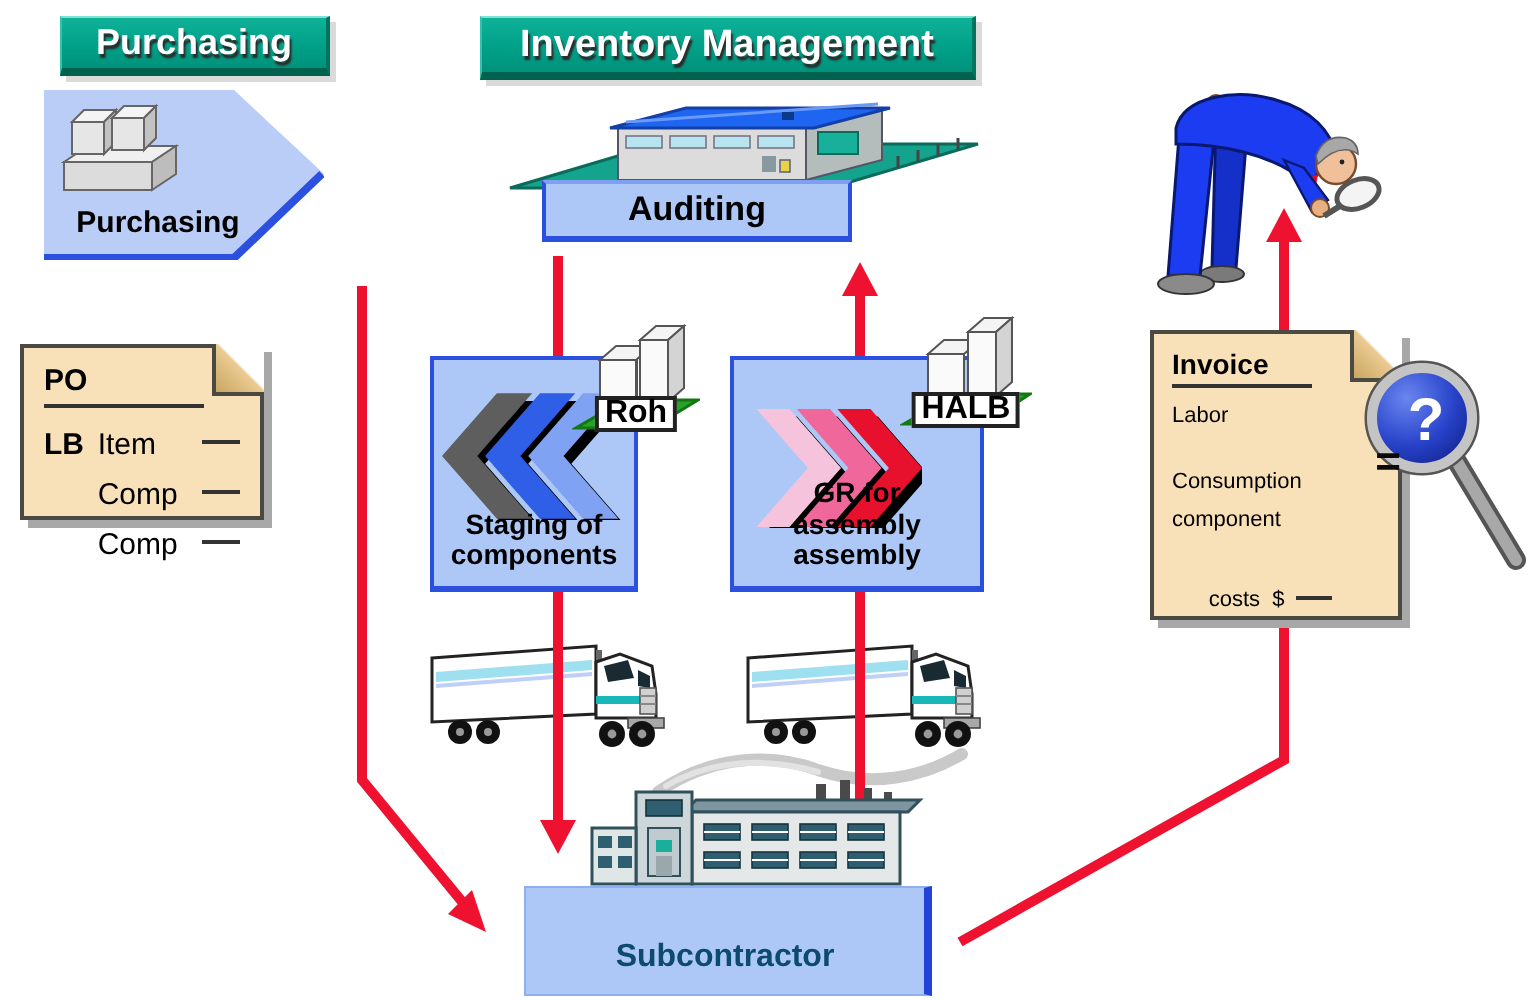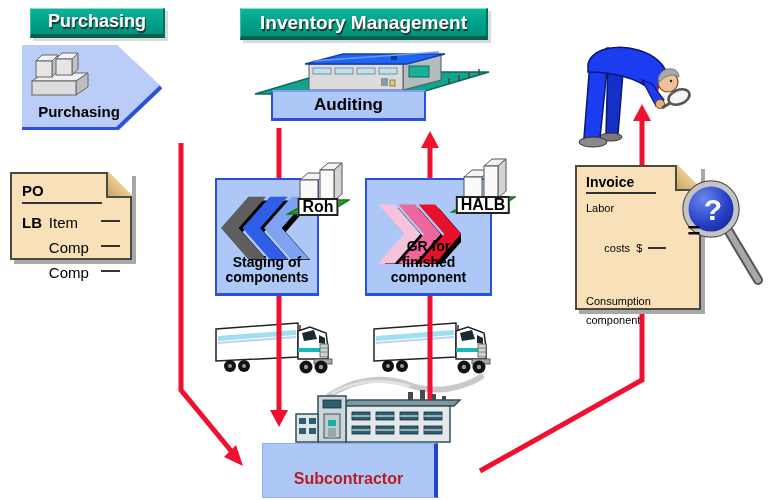--- a/index.html
+++ b/index.html
@@ -66,24 +66,24 @@
     display:flex; align-items:center; justify-content:center;
     font-size:17px; font-weight:bold; color:#000; border-top-color:#7FA0F0; }
   #staging-box { left:215px; top:178px; width:104px; height:118px; }
   #gr-box      { left:365px; top:178px; width:127px; height:118px; }
   .box-caption {
     position:absolute; left:0; right:0; bottom:7px; text-align:center;
     font-size:14px; font-weight:bold; color:#000; line-height:1.12;
   }
   #gr-caption { padding:0 22px; }
 
-  #subcontractor-box { left:262px; top:443px; width:176px; height:55px;
+  #subcontractor-box { left:262px; top:443px; width:204px; height:55px;
     background:#ADC8F6; border:1px solid #8FB0EE; border-right:4px solid #2342D8;
     position:absolute; z-index:3; text-align:center; padding-top:26px;
-    font-size:16px; font-weight:bold; color:#b91c1c; }
+    font-size:16px; font-weight:bold; color:#0c4a6e; }
 
   
   .mat-icon { position:absolute; z-index:4; }
   #roh-icon  { left:286px; top:156px; width:64px; height:68px; }
   #halb-icon { left:450px; top:150px; width:66px; height:72px; }
   .mat-tag {
     position:absolute; left:50%; transform:translateX(-50%); bottom:8px;
     background:#fff; border:2px solid #222; font-size:16px; font-weight:bold;
     color:#000; padding:0 3px; line-height:14px; white-space:nowrap;
   }
@@ -336,45 +336,45 @@
         <g transform="translate(-4,4)" fill="#000">
           <path d="M28,0 L0,32 L28,64 L46,64 L18,32 L46,0 Z"></path>
           <path d="M28,0 L0,32 L28,64 L46,64 L18,32 L46,0 Z" transform="translate(22,0)"></path>
           <path d="M28,0 L0,32 L28,64 L46,64 L18,32 L46,0 Z" transform="translate(44,0)"></path>
         </g>
         <path d="M28,0 L0,32 L28,64 L46,64 L18,32 L46,0 Z" fill="#E8112D"></path>
         <path d="M28,0 L0,32 L28,64 L46,64 L18,32 L46,0 Z" transform="translate(22,0)" fill="#F0679B"></path>
         <path d="M28,0 L0,32 L28,64 L46,64 L18,32 L46,0 Z" transform="translate(44,0)" fill="#F6C3DC"></path>
       </g>
     </svg>
-    <div class="box-caption" id="gr-caption">GR for finished component</div>
+    <div class="box-caption" id="gr-caption">GR for assembly assembly</div>
   </div>
   <div class="mat-icon" id="halb-icon">
     <svg width="66" height="72" viewBox="0 0 66 72">
       <polygon points="2,62 42,62 65,47 28,47" fill="#27A327" stroke="#137713" stroke-width="1.5"></polygon>
       <g stroke="#555" stroke-width="1">
         <polygon points="14,27 22,20 40,20 32,27" fill="#F4F4F4"></polygon>
         <rect x="14" y="27" width="18" height="22" fill="#FAFAFA"></rect>
         <polygon points="34,16 42,9 56,9 48,16" fill="#F4F4F4"></polygon>
         <polygon points="48,16 56,9 56,41 48,48" fill="#D4D4D4"></polygon>
         <rect x="34" y="16" width="14" height="32" fill="#FAFAFA"></rect>
       </g>
     </svg>
     <div class="mat-tag">HALB</div>
   </div>
 
   <div class="doc" id="invoice-doc">
     <div class="fold"></div>
     <div class="doc-title">Invoice</div>
     <div class="doc-rule"></div>
     <div class="inv-line">Labor</div>
+    <div class="inv-line" id="consumption">Consumption component</div>
     <div class="inv-line">
       <span>costs  $</span><span class="row-line" style="width:18px;"></span>
     </div>
-    <div class="inv-line" id="consumption">Consumption component</div>
   </div>
 
   <div class="figure z4" style="left:680px; top:178px;">
     <svg width="90" height="115" viewBox="0 0 90 115">
       <defs>
         <radialGradient id="lensGrad" cx="35%" cy="30%" r="80%">
           <stop offset="0%" stop-color="#6A86F0"></stop>
           <stop offset="60%" stop-color="#2742C8"></stop>
           <stop offset="100%" stop-color="#14248E"></stop>
         </radialGradient>

